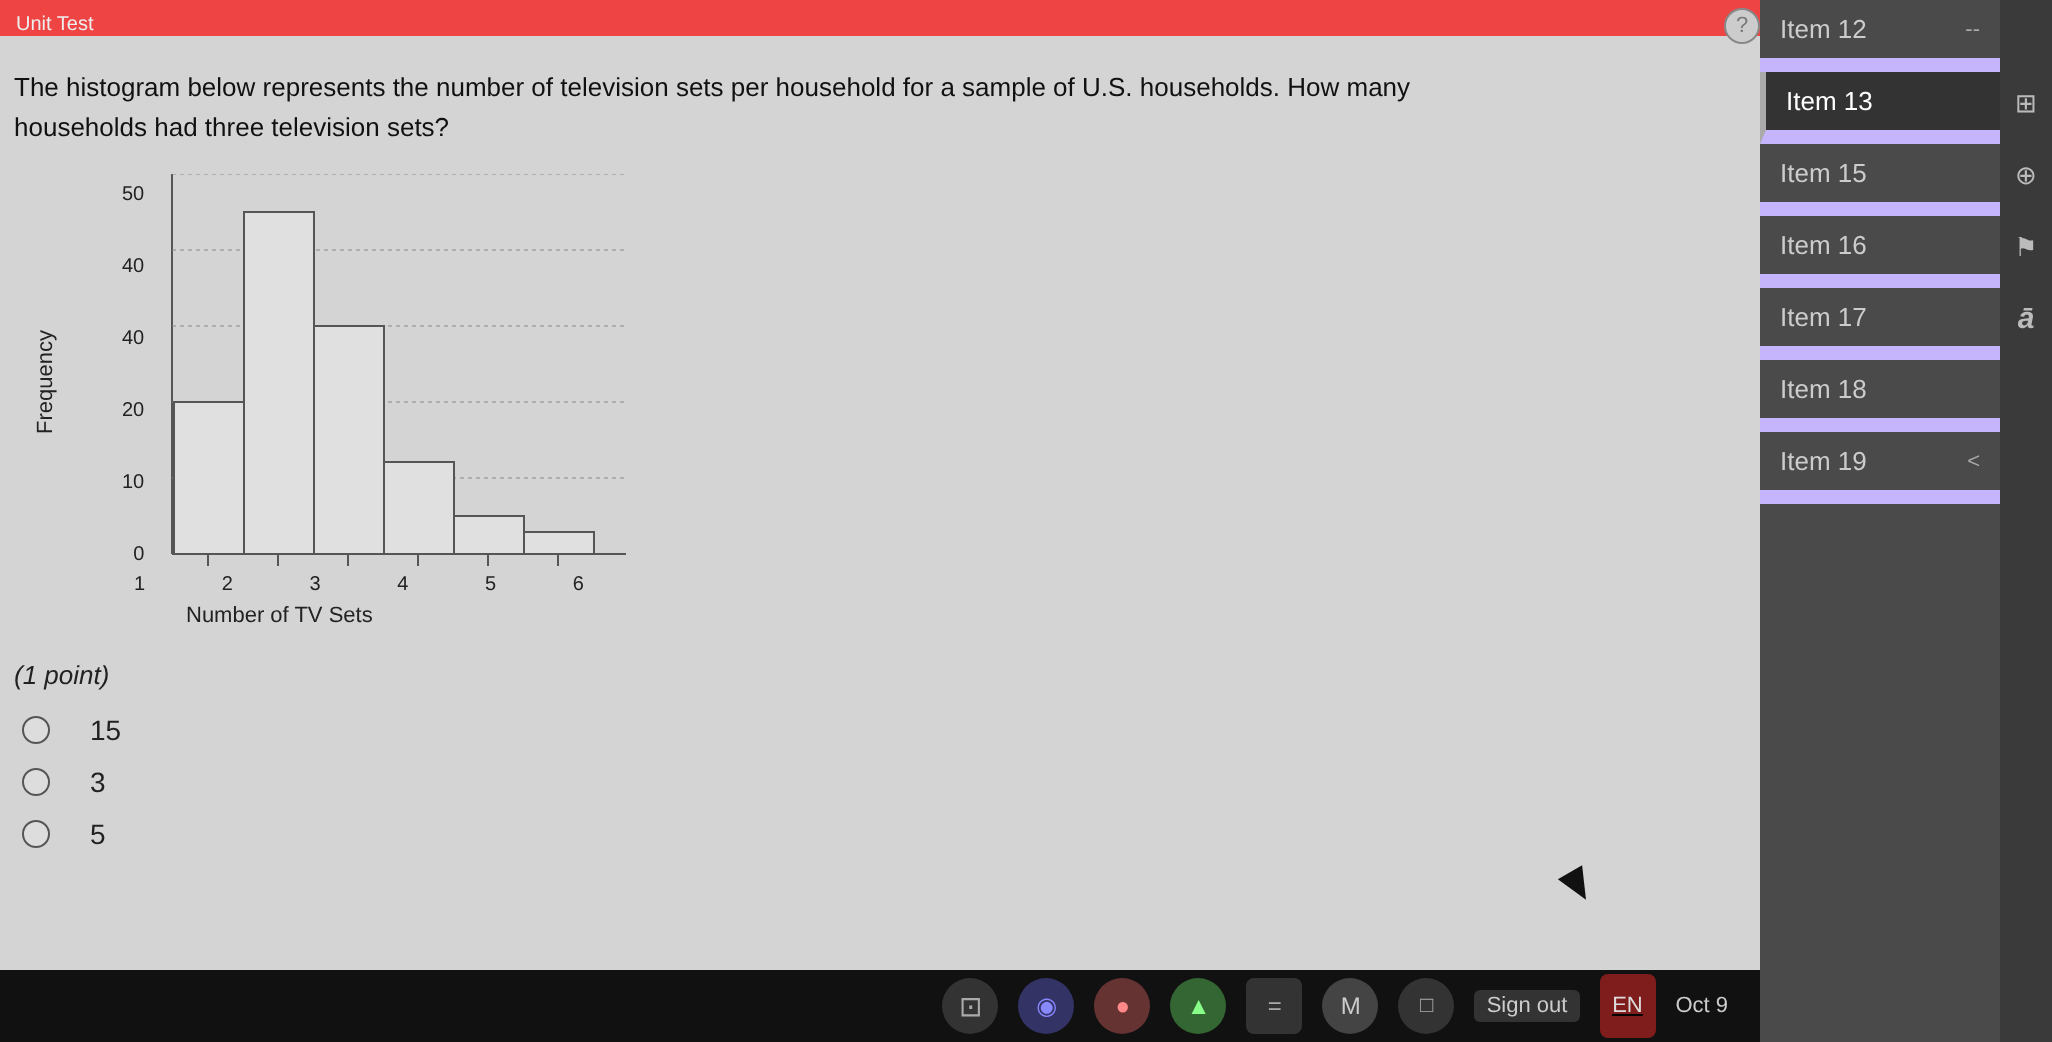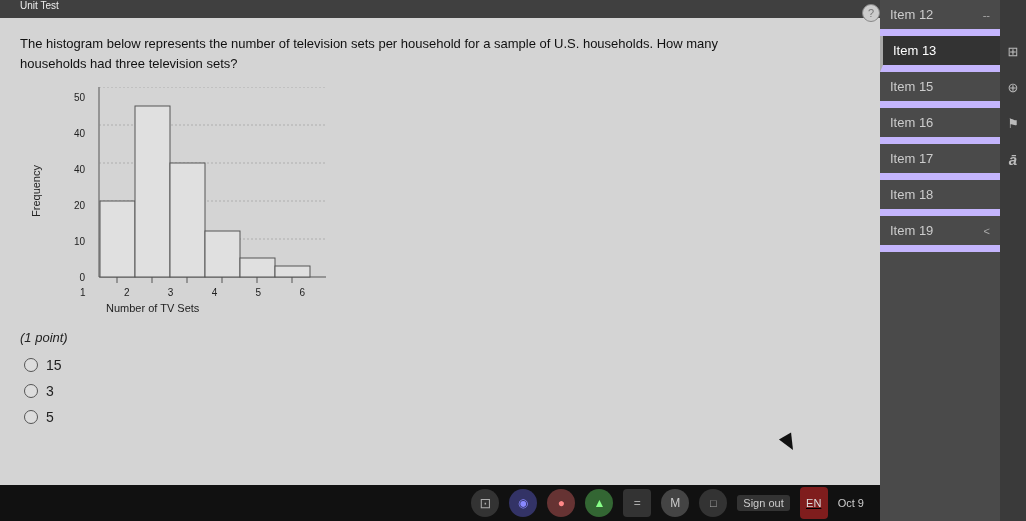--- a/index.html
+++ b/index.html
@@ -13,21 +13,21 @@
     }
 
     
     .main-content {
       position: absolute;
       left: 0;
       top: 0;
       width: 880px;
       height: 521px;
       background: #d4d4d4;
-      padding: 16px 20px;
+      padding: 16px 7px;
     }
 
     .question-text {
       font-size: 13px;
       color: #111;
       line-height: 1.5;
       margin-bottom: 14px;
       max-width: 760px;
     }
 
@@ -109,21 +109,21 @@
     .options-list {
       display: flex;
       flex-direction: column;
       gap: 10px;
       margin-left: 4px;
     }
 
     .option-item {
       display: flex;
       align-items: center;
-      gap: 8px;
+      gap: 20px;
       font-size: 14px;
       color: #222;
       cursor: pointer;
     }
 
     .radio-circle {
       width: 14px;
       height: 14px;
       border-radius: 50%;
       border: 1.5px solid #555;
@@ -218,24 +218,24 @@
       border-top: 16px solid #111;
       transform: rotate(-30deg);
     }
 
     .top-bar {
       position: absolute;
       top: 0;
       left: 0;
       width: 880px;
       height: 18px;
-      background: #404040;
-      display: flex;
-      align-items: flex-start;
-      padding: 0 20px;
+      background: #ef4444;
+      display: flex;
+      align-items: flex-end;
+      padding: 0 8px;
     }
 
     .top-bar-title {
       font-size: 10px;
       color: #eee;
     }
 
     .help-icon {
       position: absolute;
       right: 146px;

